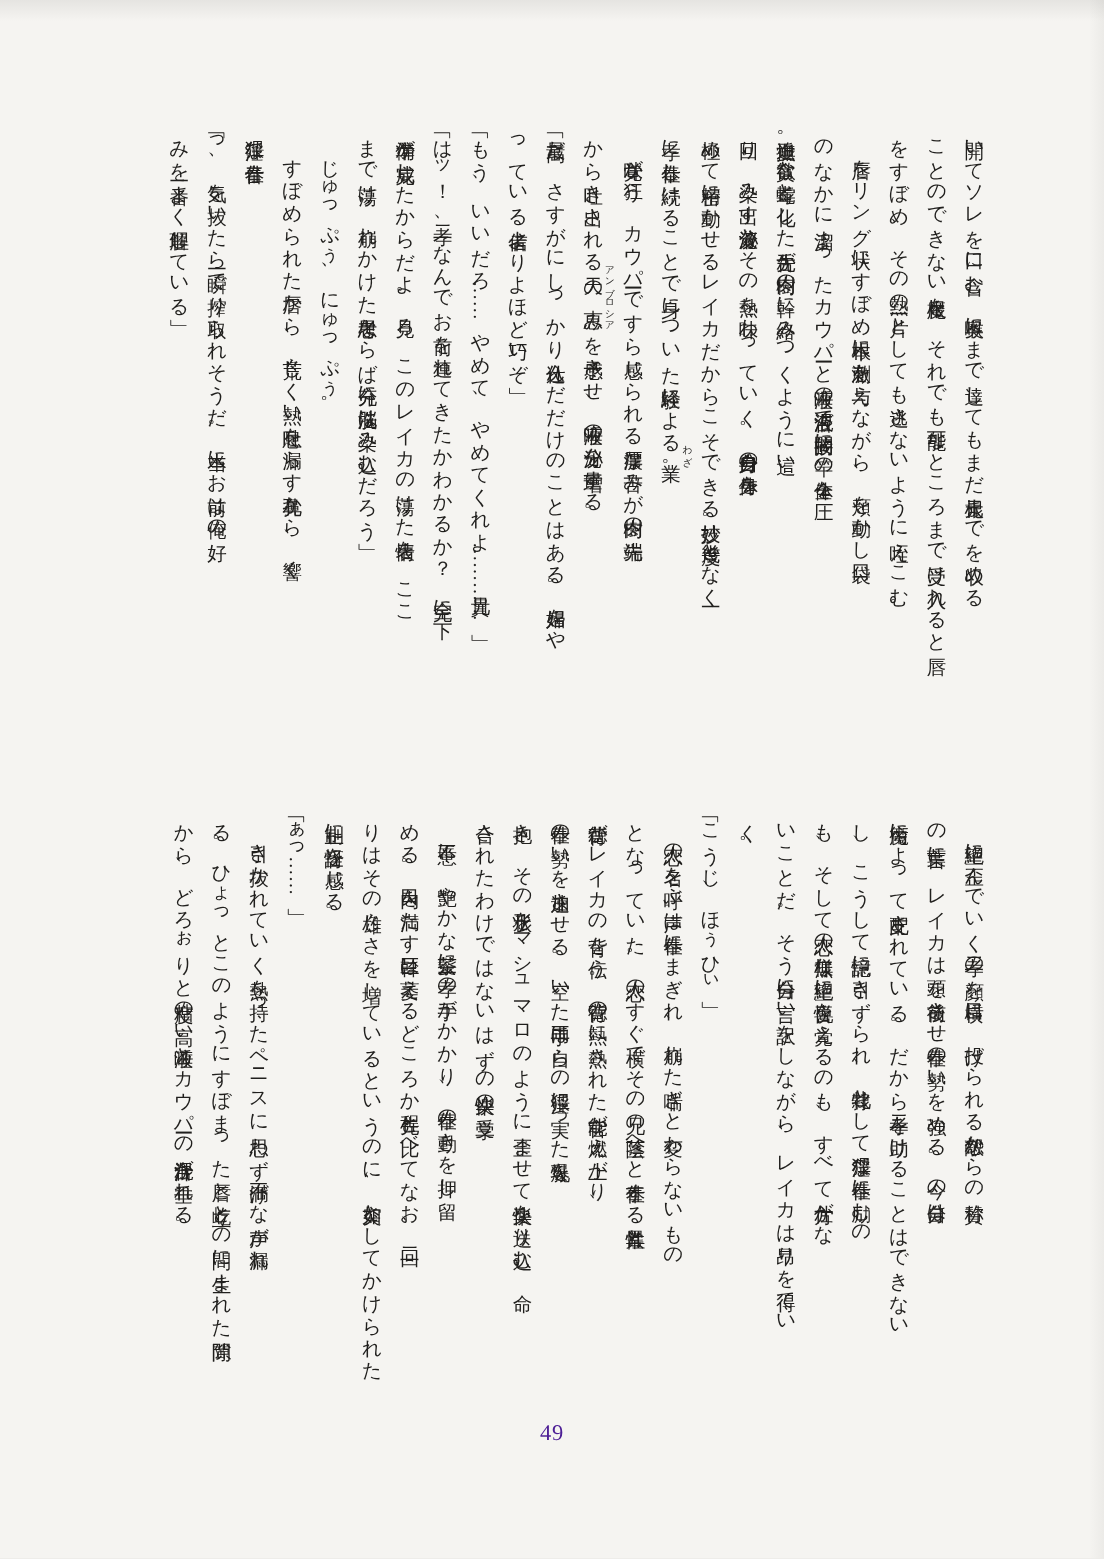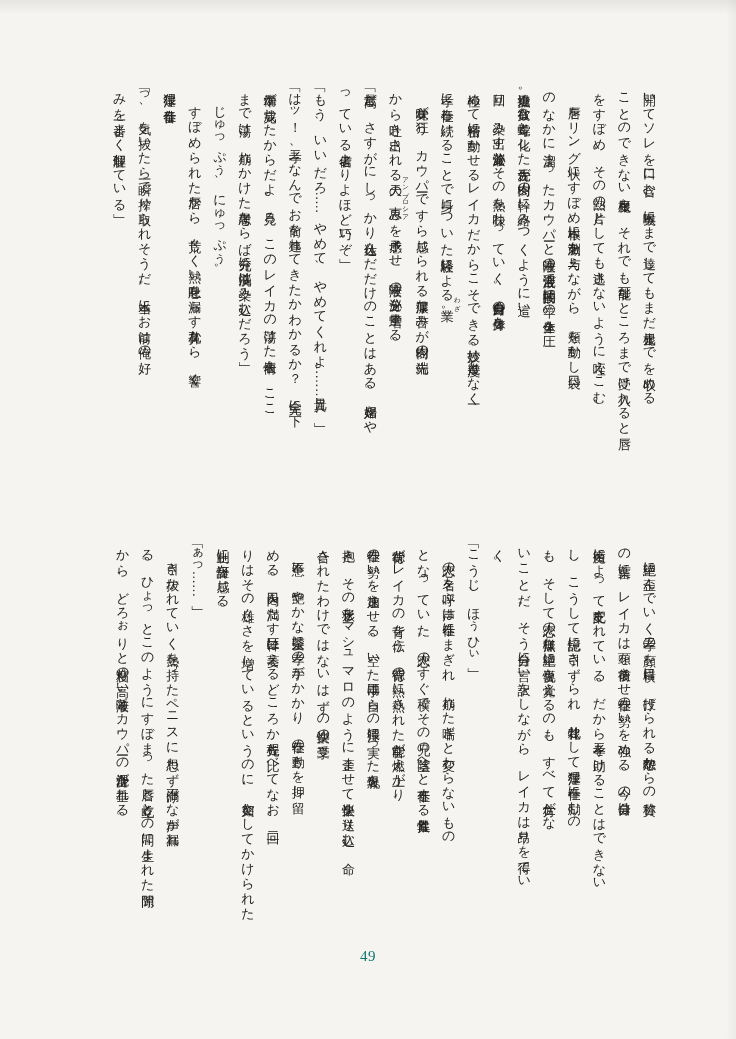--- a/index.html
+++ b/index.html
@@ -51,21 +51,21 @@
     font-family: "Liberation Serif", "DejaVu Serif", serif;
   }
   .folio {
     position: absolute;
     bottom: 74px;
     left: 0;
     width: 100%;
     text-align: center;
     font-size: 15px;
     letter-spacing: 0.5px;
-    color: #0f766e;
+    color: #4c1d95;
   }
 </style>
 </head>
 <body>
 
 <div class="scan-page">
 
   <section class="tategaki block-top">
       <p>開いてソレを口に含む。喉奥にまで達してもまだ根元までを収める</p>
       <p>ことのできない魔根を、それでも可能なところまで受け入れると唇</p>

